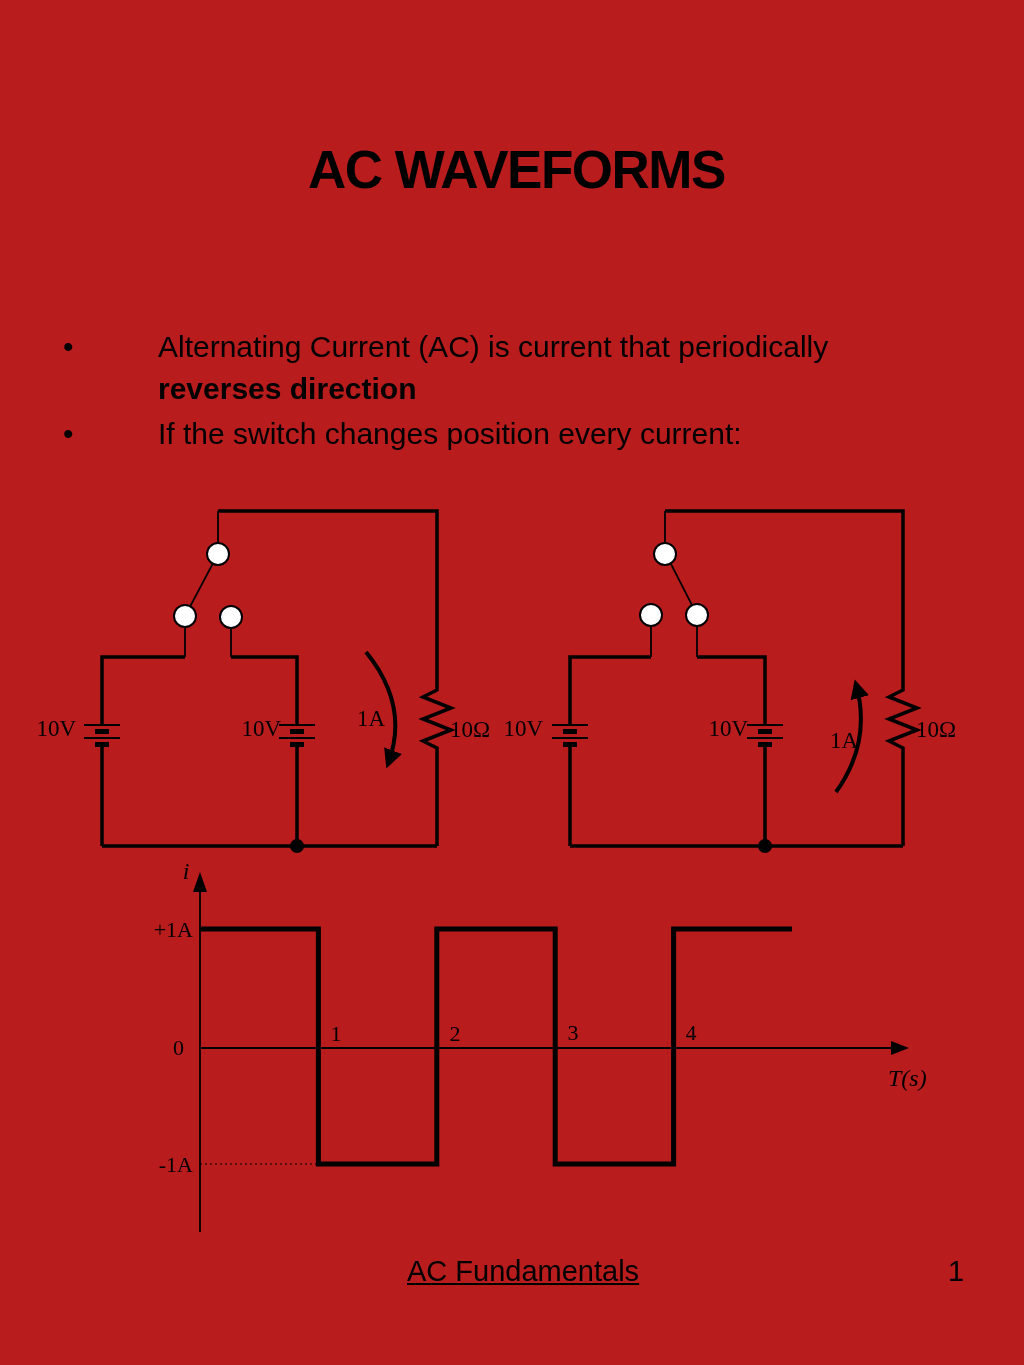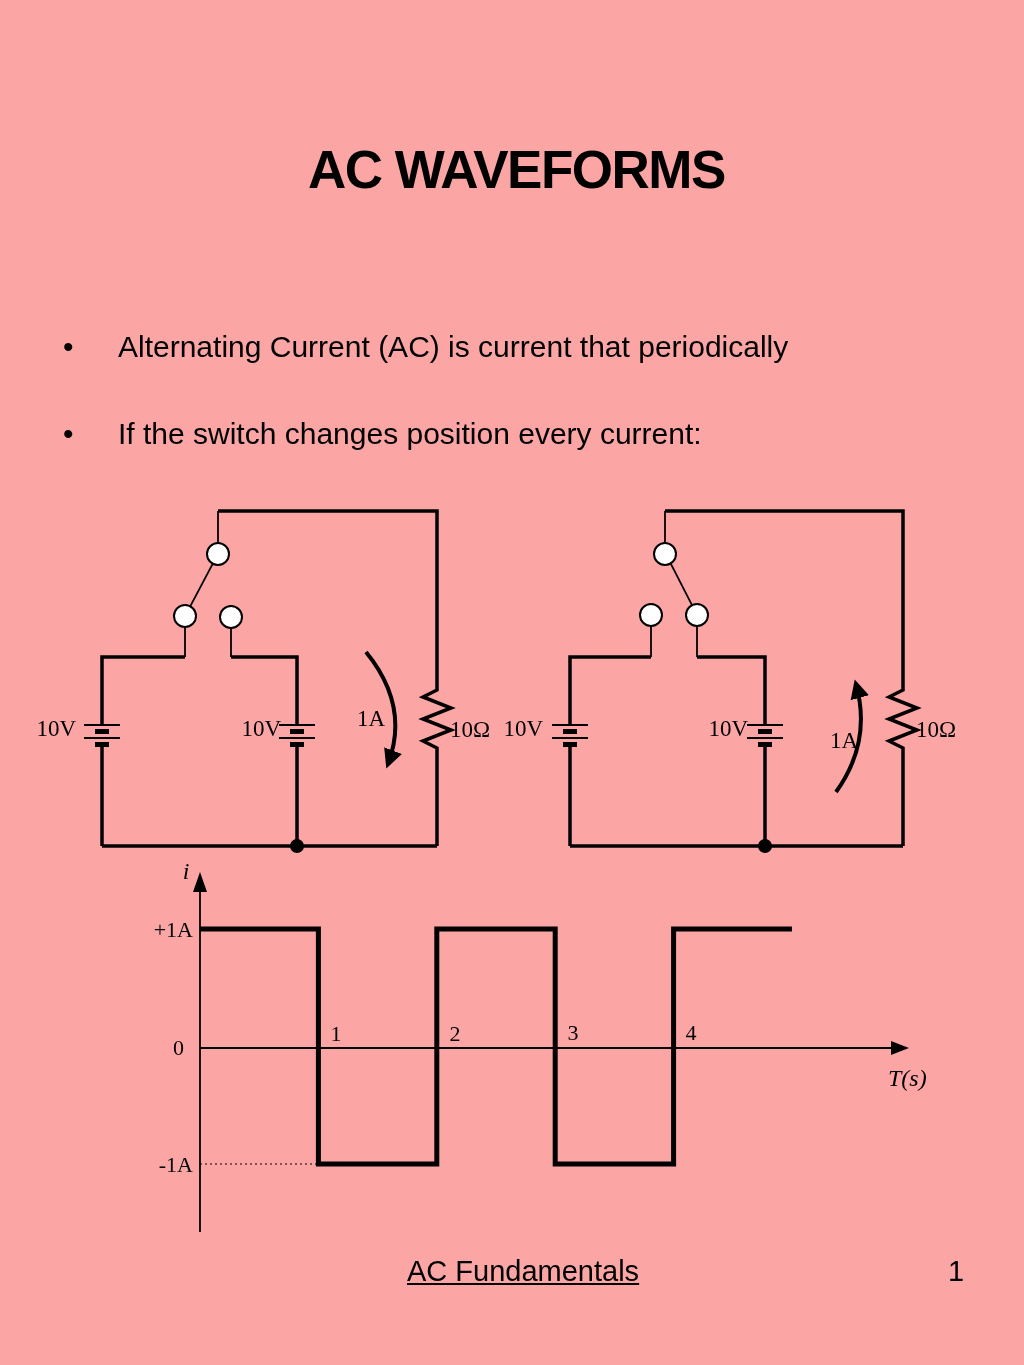--- a/index.html
+++ b/index.html
@@ -1,24 +1,24 @@
 <!DOCTYPE html>
 <html><head>
 <meta charset="utf-8">
 <style>
   html,body{margin:0;padding:0;background:#ffffff;}
-  #page{position:relative;width:1024px;height:1365px;background:#fca5a5;overflow:hidden;
+  #page{position:relative;width:1024px;height:1365px;background:#b91c1c;overflow:hidden;
         font-family:"Liberation Sans",sans-serif;color:#000;}
   #slide-title{position:absolute;left:308px;top:143px;width:420px;
         font-size:53px;font-weight:bold;letter-spacing:-1.5px;line-height:1;white-space:nowrap;}
   .bullet{position:absolute;left:63px;display:flex;align-items:flex-start;}
   .bullet .marker{display:inline-block;width:55px;font-size:30px;line-height:42px;}
   .bullet .btext{font-size:30px;line-height:42px;}
   .bullet .btext .bold-line{font-weight:bold;}
-  .bullet .btext span{display:block;white-space:nowrap;}
+  .bullet .btext span{display:block;white-space:nowrap;margin-left:40px;}
   #bullet-1{top:326px;}
   #bullet-2{top:413px;}
   #diagram-svg{position:absolute;left:0;top:0;}
   .wire{fill:none;stroke:#000;stroke-width:3.5;}
   .thin{fill:none;stroke:#000;stroke-width:1.8;}
   .plate-long{stroke:#000;stroke-width:2.2;}
   .plate-short{stroke:#000;stroke-width:5;}
   .node{fill:#000;stroke:none;}
   .sw-circle{fill:#fff;stroke:#000;stroke-width:2;}
   .cur-arrow{fill:none;stroke:#000;stroke-width:4;}
@@ -35,20 +35,21 @@
 <body>
 
 <div id="page">
 
   <div id="slide-title">AC WAVEFORMS</div>
 
   <div class="bullet" id="bullet-1">
     <span class="marker">•</span>
     <span class="btext">
         <span>Alternating Current (AC) is current that periodically</span>
+        <span class="bold-line">reverses direction</span>
       </span>
   </div>
 
   <div class="bullet" id="bullet-2">
     <span class="marker">•</span>
     <span class="btext">
         <span>If the switch changes position every current:</span>
       </span>
   </div>
 

